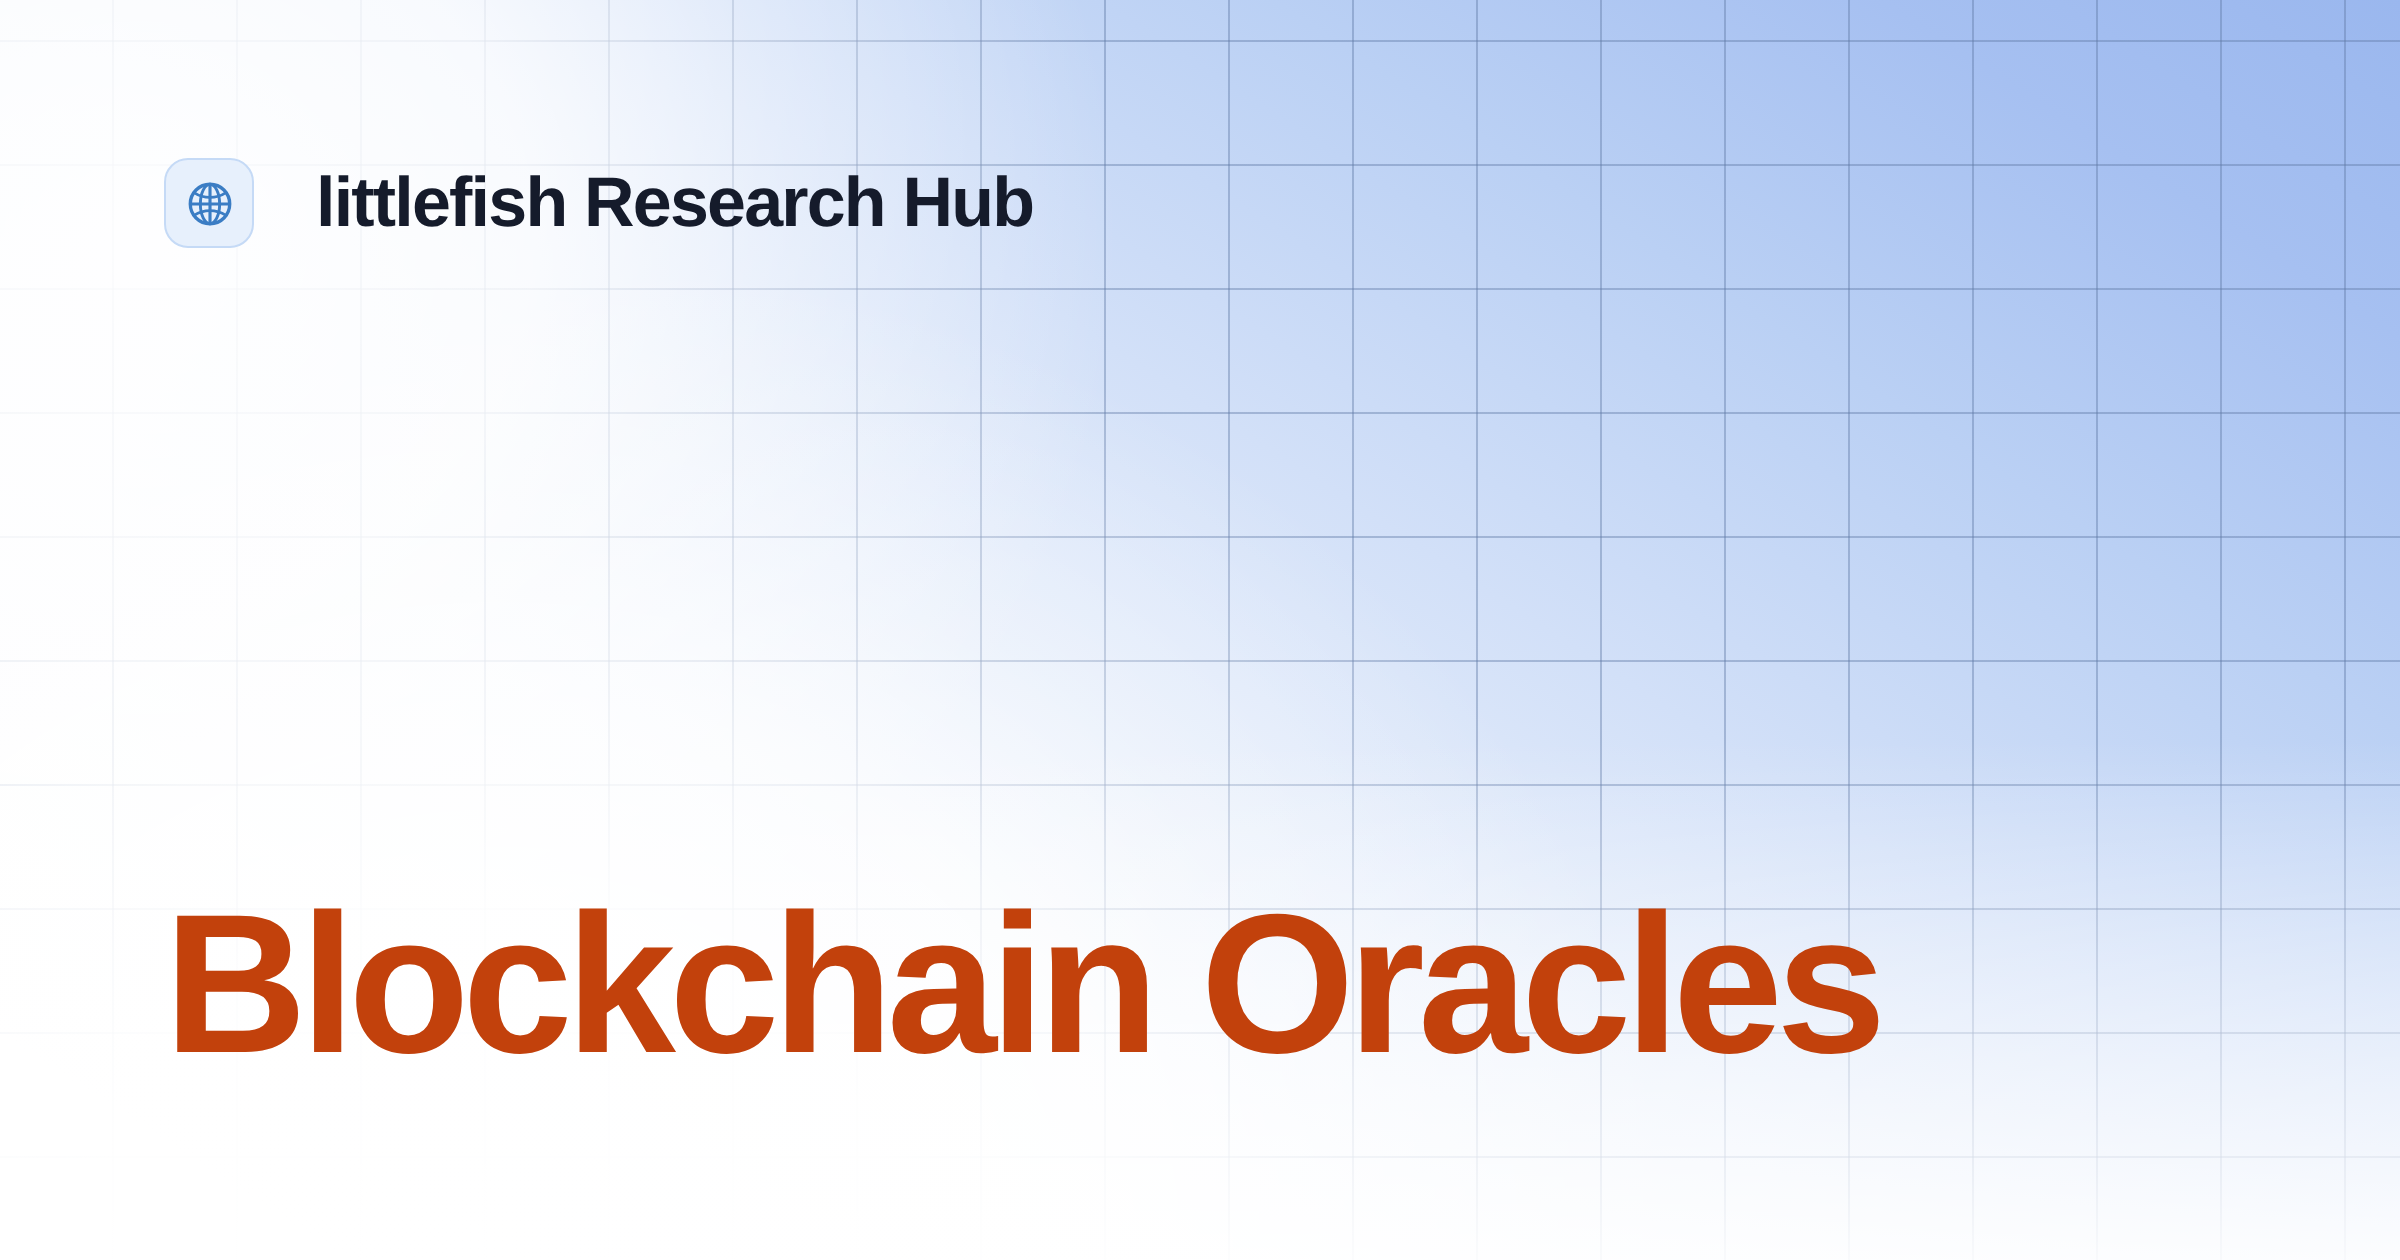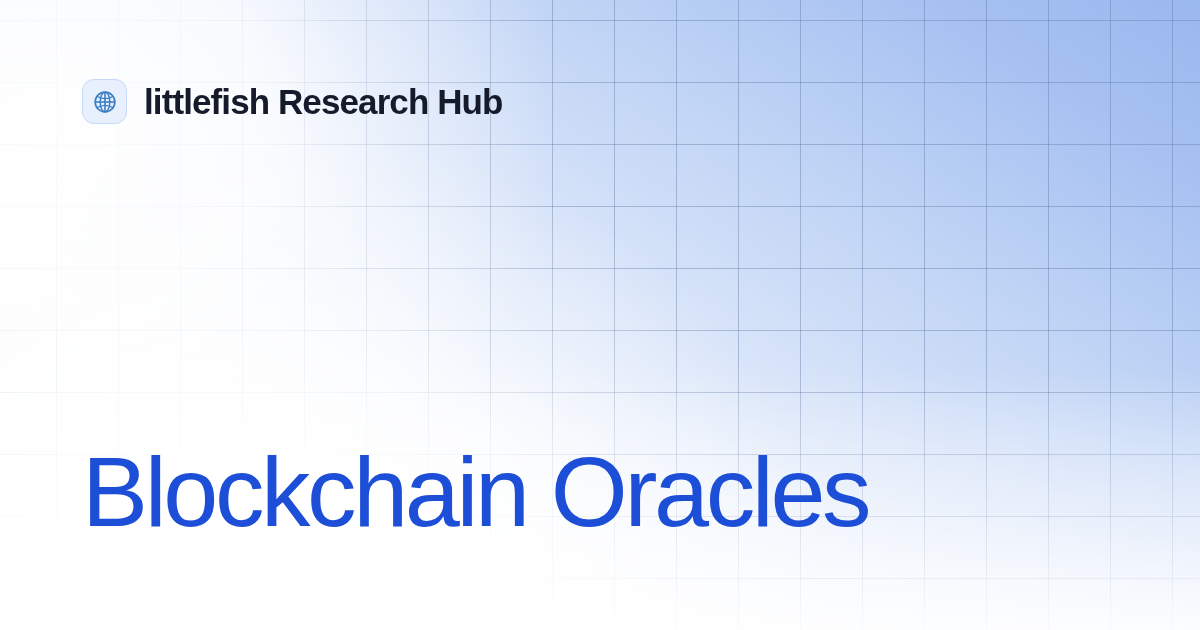--- a/index.html
+++ b/index.html
@@ -103,21 +103,21 @@
     position: absolute;
     inset: 0;
   }
 
   .brand-row {
     position: absolute;
     left: 82px;
     top: 79px;
     display: flex;
     align-items: center;
-    gap: 17px;
+    gap: 31px;
   }
 
   .brand-badge {
     width: 45px;
     height: 45px;
     border-radius: 12px;
     background: #e7f0fc;
     border: 1px solid #c5daf6;
     box-sizing: border-box;
     display: flex;
@@ -135,24 +135,24 @@
     color: #151b2b;
     white-space: nowrap;
     line-height: 1;
   }
 
   .hero-title {
     position: absolute;
     left: 82px;
     top: 440px;
     font-size: 99px;
-    font-weight: 400;
+    font-weight: 700;
     letter-spacing: -3.4px;
     line-height: 1.06;
-    color: #1d4ed8;
+    color: #c2410c;
     white-space: nowrap;
     margin: 0;
   }
 </style>
 </head>
 <body>
 
 <div class="og-canvas">
 
   <div class="bg-gradient"></div>

